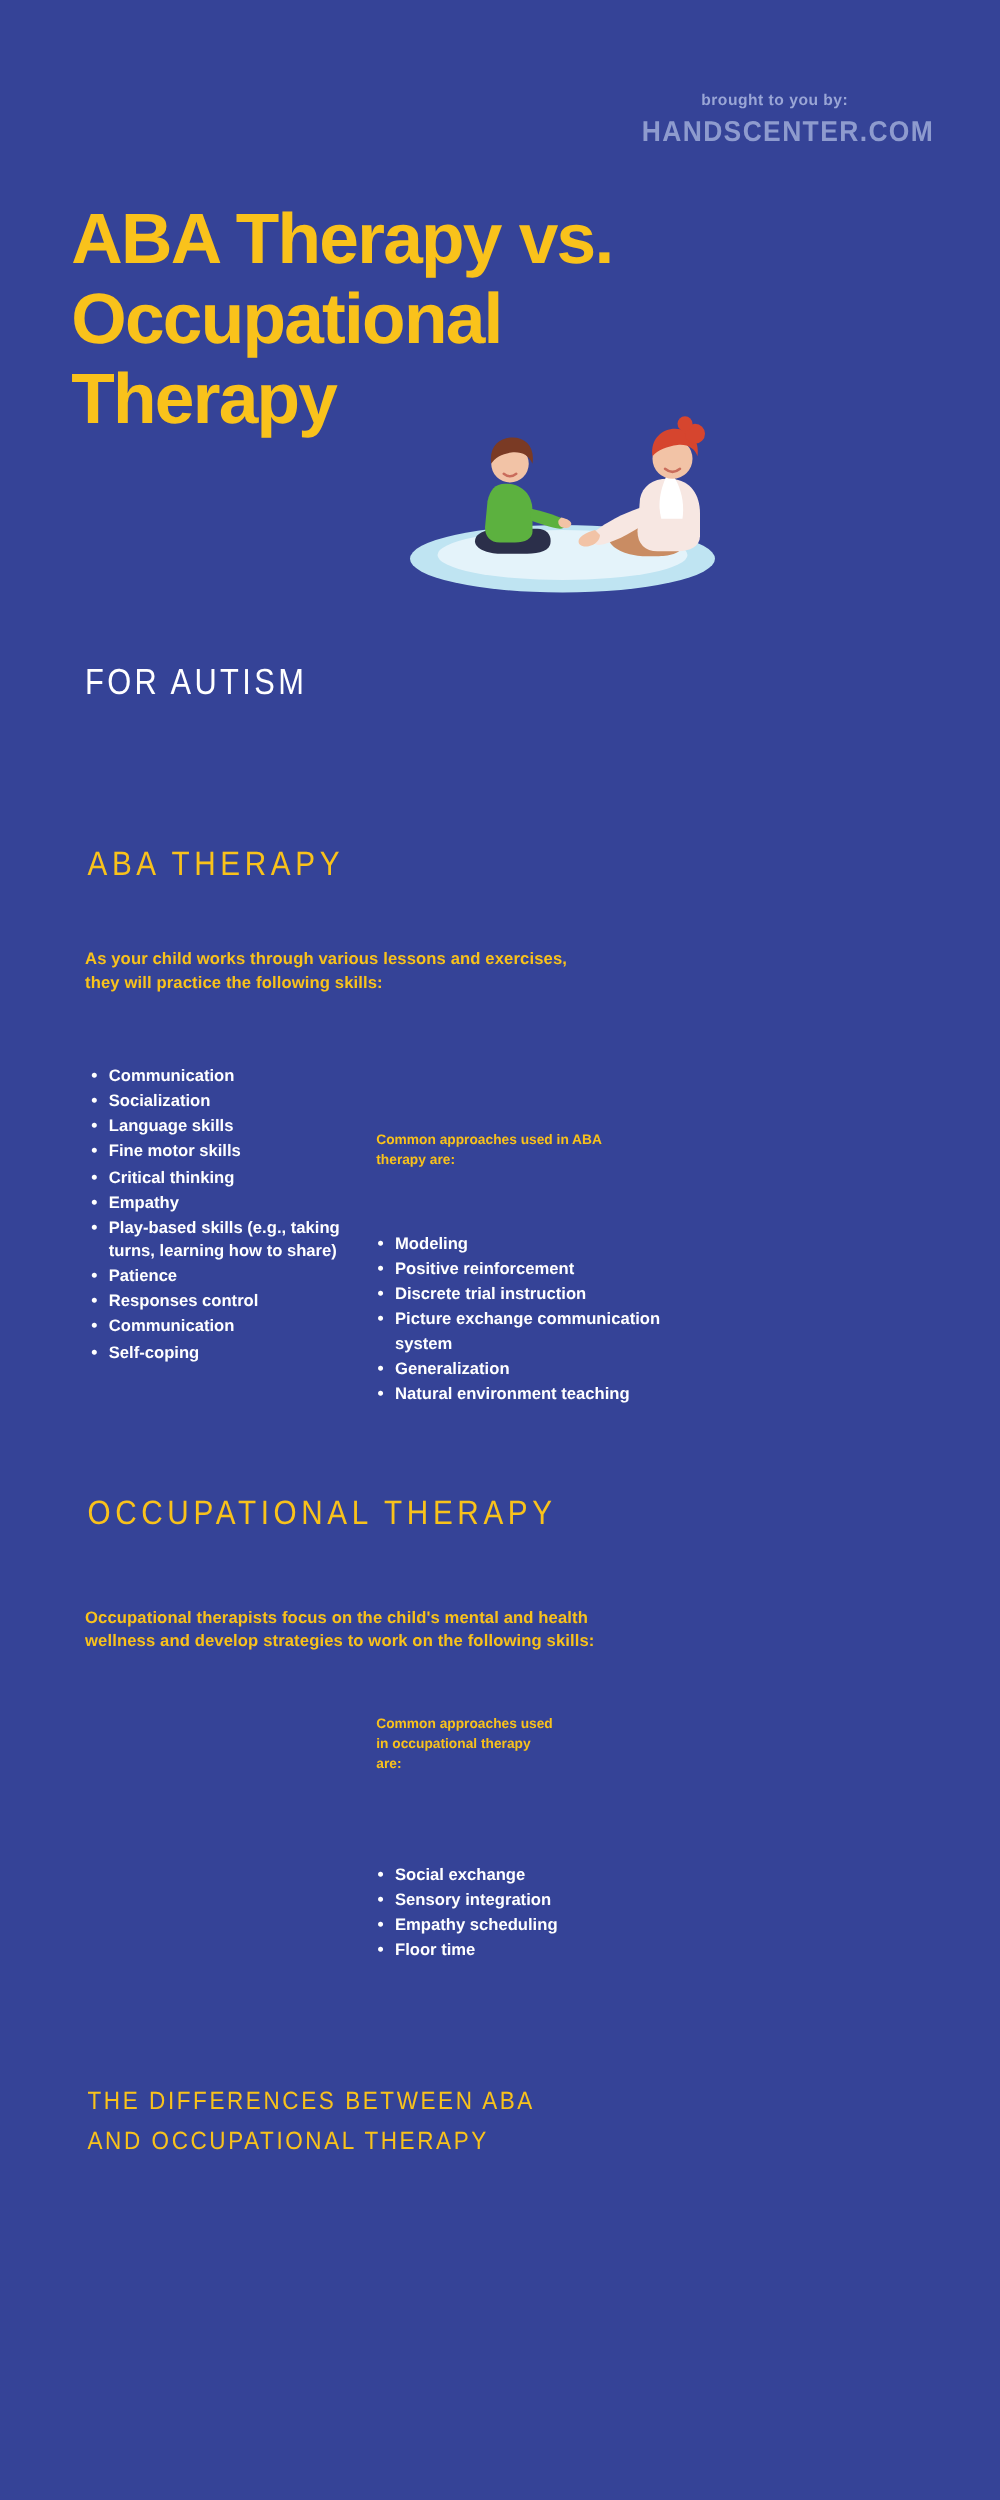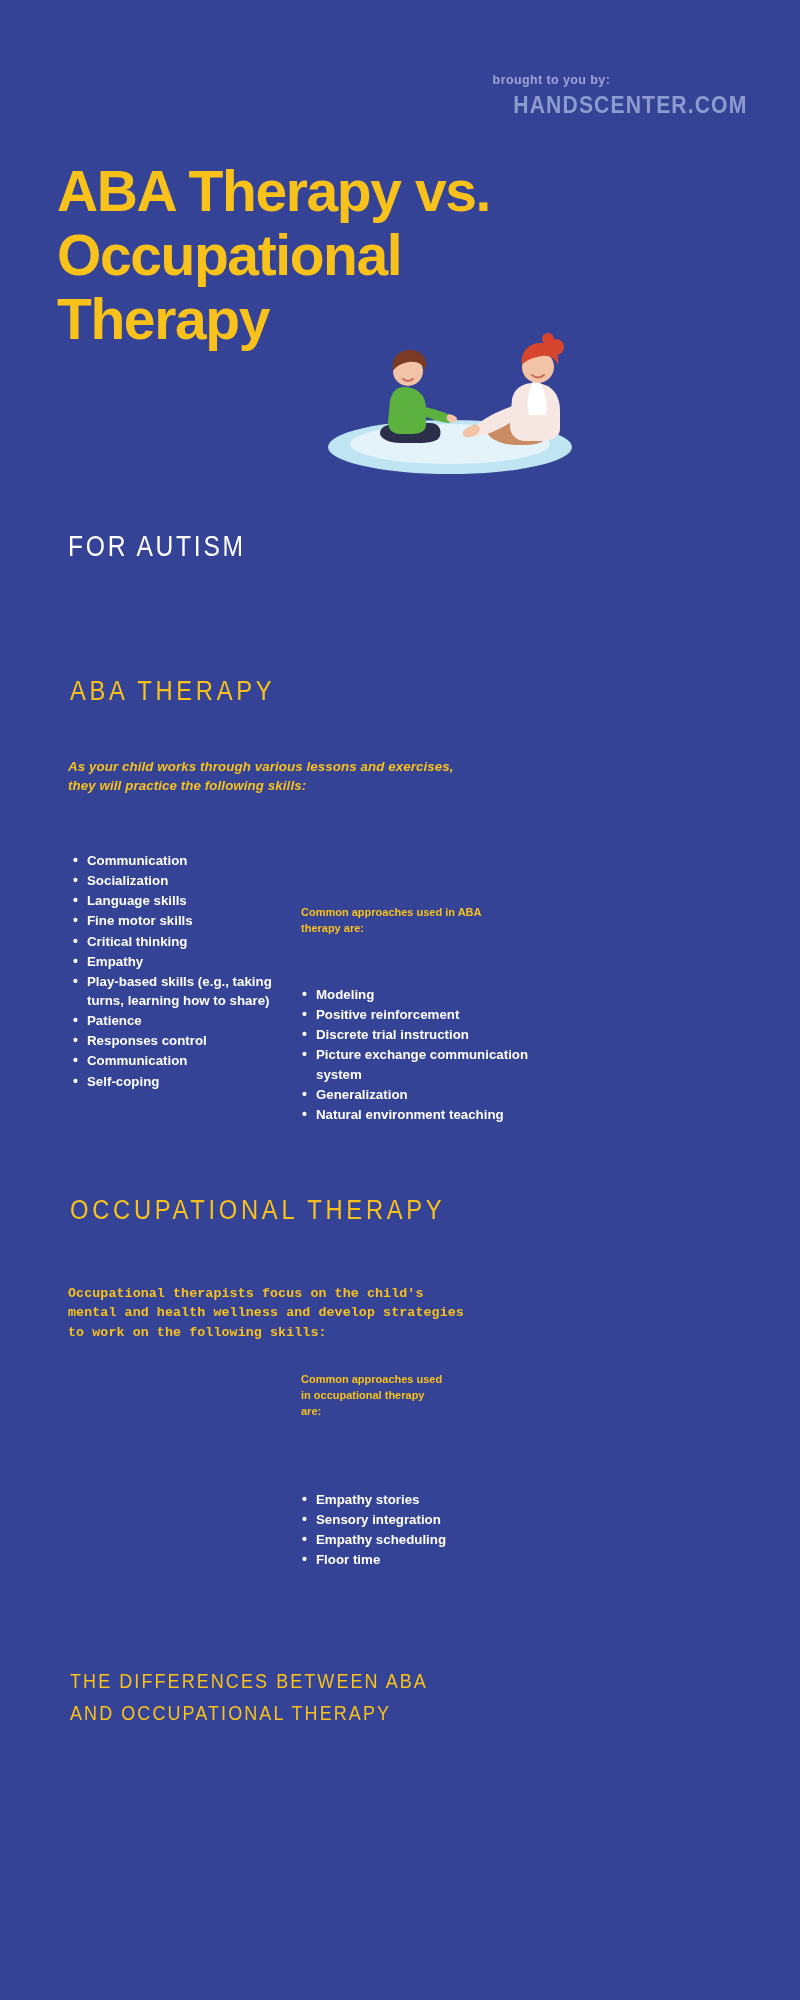--- a/index.html
+++ b/index.html
@@ -6,21 +6,21 @@
   html, body { width:800px; height:2000px; }
   body {
     background:#354397;
     font-family:"Liberation Sans", sans-serif;
     overflow:hidden;
     position:relative;
   }
   .page { width:800px; height:2000px; position:relative; background:#354397; }
 
   
-  .brand { position:absolute; right:53px; top:73px; text-align:left; }
+  .brand { position:absolute; right:53px; top:73px; text-align:center; }
   .brand-kicker {
     color:#9aa6d6; font-size:12.5px; font-weight:bold; letter-spacing:.4px;
   }
   .brand-name {
     color:#8e9bce; font-size:23px; font-weight:bold; letter-spacing:1.2px;
     margin-top:5px; font-family:"Liberation Sans Narrow","Liberation Sans",sans-serif;
     transform:scaleX(.92); transform-origin:right center;
   }
 
   
@@ -57,28 +57,28 @@
   ul.bl li {
     color:#ffffff; font-size:13.3px; font-weight:bold; line-height:1.44;
     position:relative; padding-left:15px; margin-bottom:1px;
   }
   ul.bl li:before {
     content:"•"; position:absolute; left:1px; top:-1px; font-size:14px;
   }
 
   
   #aba-head { position:absolute; left:70px; top:676px; }
-  #aba-intro { position:absolute; left:68px; top:757px; width:400px;font-style:italic; }
+  #aba-intro { position:absolute; left:68px; top:757px; width:400px; }
   #aba-left { position:absolute; left:72px; top:827px; width:215px;margin-top:24px; }
   #aba-right-head { position:absolute; left:301px; top:905px; width:200px; }
   #aba-right { position:absolute; left:301px; top:985px; width:265px; }
 
   
   #ot-head { position:absolute; left:70px; top:1195px; }
-  #ot-intro { position:absolute; left:68px; top:1284px; width:410px;font-family:Liberation Mono, monospace; }
+  #ot-intro { position:absolute; left:68px; top:1284px; width:410px; }
   #ot-left { position:absolute; left:72px; top:1378px; width:195px; }
   #ot-right-head { position:absolute; left:301px; top:1372px; width:145px; }
   #ot-right { position:absolute; left:301px; top:1490px; width:265px; }
 
   
   #diff-head {
     position:absolute; left:70px; top:1665px; width:400px;
     color:#F9C21B; font-size:20px; letter-spacing:2.3px; line-height:1.62;
     font-family:"Liberation Sans Narrow","Liberation Sans",sans-serif;
     transform:scaleX(.9); transform-origin:left center;
@@ -153,21 +153,21 @@
     <li>Generalization</li>
     <li>Natural environment teaching</li>
   </ul>
 
   <div class="sec-head" id="ot-head">OCCUPATIONAL THERAPY</div>
   <div class="sec-intro" id="ot-intro">Occupational therapists focus on the child's mental and health wellness and develop strategies to work on the following skills:</div>
 
 
   <div class="col-head" id="ot-right-head">Common approaches used in occupational therapy are:</div>
   <ul class="bl" id="ot-right">
-    <li>Empathy stories</li>
+    <li>Social exchange</li>
     <li>Sensory integration</li>
     <li>Empathy scheduling</li>
     <li>Floor time</li>
   </ul>
 
   <div id="diff-head">THE DIFFERENCES BETWEEN ABA AND OCCUPATIONAL THERAPY</div>
 
 </div>
 
 </body></html>

